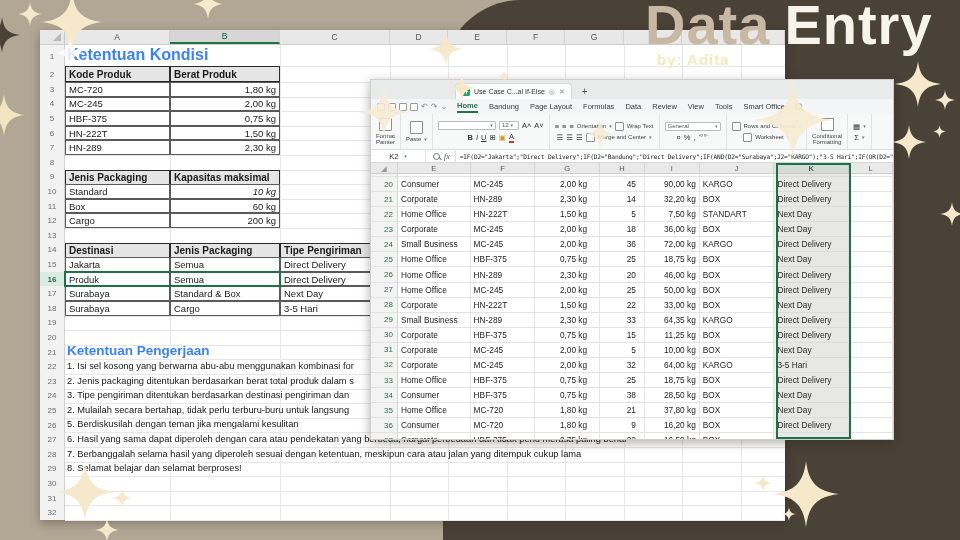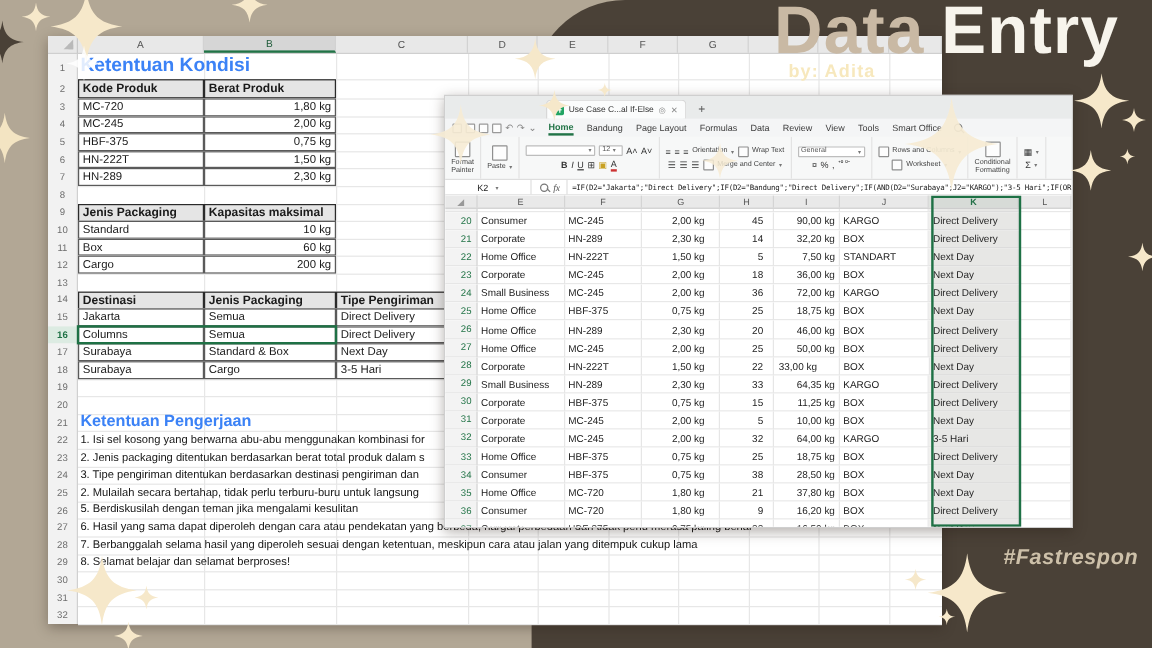--- a/index.html
+++ b/index.html
@@ -78,21 +78,21 @@
   .ric{width:9px;height:9px;border:1px solid #8f8f8f;background:#fdfdfd;border-radius:1px;}
   .ric.big{width:13px;height:13px;}
   .rrow{display:flex;gap:3px;align-items:center;}
   .rsel{border:1px solid #bdbdbd;background:#fff;font-size:6px;color:#555;
     padding:0 2px;height:9px;display:flex;align-items:center;gap:2px;border-radius:1px;white-space:nowrap;}
   .caret{font-size:5px;color:#777;}
   .glyph{font-size:7.5px;color:#333;line-height:9px;}
   .glyph.b{font-weight:bold}.glyph.i{font-style:italic}.glyph.u{text-decoration:underline}
   .fbar{position:absolute;left:0;top:70px;right:0;height:13px;background:#fff;
     border-bottom:1px solid #d8d8d8;display:flex;align-items:center;font-size:7px;color:#333;}
-  .namebox{width:72px;height:100%;border-right:1px solid #e0e0e0;display:flex;align-items:center;
+  .namebox{width:55px;height:100%;border-right:1px solid #e0e0e0;display:flex;align-items:center;
     justify-content:center;gap:6px;font-size:7.5px;color:#222;}
   .fxwrap{display:flex;align-items:center;gap:4px;padding:0 5px;border-right:1px solid #e0e0e0;height:100%;}
   .fx{font-family:"Liberation Serif",serif;font-style:italic;font-size:8px;color:#555;}
   .formula{flex:1;font-size:6.2px;color:#222;white-space:nowrap;overflow:hidden;padding-left:4px;
     font-family:"DejaVu Sans Mono",monospace;letter-spacing:-.2px;}
   .sheetR{position:absolute;left:0;top:83px;right:0;bottom:0;background:#fff;overflow:hidden;}
   .sheetR .chdr{position:absolute;left:0;top:0;height:11px;width:100%;background:#e9e9e9;
     border-bottom:1px solid #cfcfcf;display:flex;z-index:5;}
   .sheetR .chdr .c{height:100%;font-size:7.5px;color:#555;display:flex;align-items:center;
     justify-content:center;border-right:1px solid #d4d4d4;}
@@ -215,32 +215,32 @@
         <div class="cellabs box num" style="left: 130px; top: 66.6px; width: 110px; height: 14.6px;">2,00 kg</div>
         <div class="cellabs box" style="left: 25px; top: 81.2px; width: 105px; height: 14.6px;">HBF-375</div>
         <div class="cellabs box num" style="left: 130px; top: 81.2px; width: 110px; height: 14.6px;">0,75 kg</div>
         <div class="cellabs box" style="left: 25px; top: 95.8px; width: 105px; height: 14.6px;">HN-222T</div>
         <div class="cellabs box num" style="left: 130px; top: 95.8px; width: 110px; height: 14.6px;">1,50 kg</div>
         <div class="cellabs box" style="left: 25px; top: 110.4px; width: 105px; height: 14.6px;">HN-289</div>
         <div class="cellabs box num" style="left: 130px; top: 110.4px; width: 110px; height: 14.6px;">2,30 kg</div>
         <div class="cellabs gold" style="left: 25px; top: 139.6px; width: 105px; height: 15.6px;">Jenis Packaging</div>
         <div class="cellabs gold" style="left: 130px; top: 139.6px; width: 110px; height: 15.6px;">Kapasitas maksimal</div>
         <div class="cellabs box" style="left: 25px; top: 154.2px; width: 105px; height: 14.6px;">Standard</div>
-        <div class="cellabs box num" style="left: 130px; top: 154.2px; width: 110px; height: 14.6px;">10 kg</div>
+        <div class="cellabs box num" style="left: 130px; top: 154.2px; width: 110px; height: 14.6px; font-style: italic;">10 kg</div>
         <div class="cellabs box" style="left: 25px; top: 168.8px; width: 105px; height: 14.6px;">Box</div>
         <div class="cellabs box num" style="left: 130px; top: 168.8px; width: 110px; height: 14.6px;">60 kg</div>
         <div class="cellabs box" style="left: 25px; top: 183.4px; width: 105px; height: 14.6px;">Cargo</div>
         <div class="cellabs box num" style="left: 130px; top: 183.4px; width: 110px; height: 14.6px;">200 kg</div>
         <div class="cellabs gold" style="left: 25px; top: 212.6px; width: 105px; height: 15.6px;">Destinasi</div>
         <div class="cellabs gold" style="left: 130px; top: 212.6px; width: 110px; height: 15.6px;">Jenis Packaging</div>
         <div class="cellabs gold" style="left: 240px; top: 212.6px; width: 110px; height: 15.6px;">Tipe Pengiriman</div>
         <div class="cellabs box" style="left: 25px; top: 227.2px; width: 105px; height: 14.6px;">Jakarta</div>
         <div class="cellabs box" style="left: 130px; top: 227.2px; width: 110px; height: 14.6px;">Semua</div>
         <div class="cellabs box" style="left: 240px; top: 227.2px; width: 110px; height: 14.6px;">Direct Delivery</div>
-        <div class="cellabs box" style="left: 25px; top: 241.8px; width: 105px; height: 14.6px;">Columns</div>
+        <div class="cellabs box" style="left: 25px; top: 241.8px; width: 105px; height: 14.6px;">Produk</div>
         <div class="cellabs box" style="left: 130px; top: 241.8px; width: 110px; height: 14.6px;">Semua</div>
         <div class="cellabs box" style="left: 240px; top: 241.8px; width: 110px; height: 14.6px;">Direct Delivery</div>
         <div class="cellabs box" style="left: 25px; top: 256.4px; width: 105px; height: 14.6px;">Surabaya</div>
         <div class="cellabs box" style="left: 130px; top: 256.4px; width: 110px; height: 14.6px;">Standard &amp; Box</div>
         <div class="cellabs box" style="left: 240px; top: 256.4px; width: 110px; height: 14.6px;">Next Day</div>
         <div class="cellabs box" style="left: 25px; top: 271px; width: 105px; height: 14.6px;">Surabaya</div>
         <div class="cellabs box" style="left: 130px; top: 271px; width: 110px; height: 14.6px;">Cargo</div>
         <div class="cellabs box" style="left: 240px; top: 271px; width: 110px; height: 14.6px;">3-5 Hari</div>
         <div class="selrect" style="left: 24px; top: 240.8px; width: 217px; height: 16.6px;"></div>
         <div class="titleabs" style="left: 27px; top: 312.8px; font-size: 13.5px;">Ketentuan Pengerjaan</div>
@@ -507,21 +507,21 @@
             <div class="cell" style="width: 75px; padding-right: 3px;">BOX</div>
             <div class="cell" style="width: 75px; padding-right: 3px; background: rgb(240, 240, 238);">Direct Delivery</div>
             <div class="cell" style="width: 44px;"></div>
           </div>
           <div class="rrowline" style="top: 134.63px; height: 15.07px;">
             <div class="rn">28</div>
             <div class="cell" style="width: 73px; padding-right: 3px;">Corporate</div>
             <div class="cell" style="width: 65px; padding-right: 3px;">HN-222T</div>
             <div class="cell r" style="width: 65px; padding-right: 12px;">1,50 kg</div>
             <div class="cell r" style="width: 45px; padding-right: 8px;">22</div>
-            <div class="cell r" style="width: 55px; padding-right: 18px;">33,00 kg</div>
+            <div class="cell r" style="width: 55px; padding-right: 3px;">33,00 kg</div>
             <div class="cell" style="width: 75px; padding-right: 3px;">BOX</div>
             <div class="cell" style="width: 75px; padding-right: 3px; background: rgb(240, 240, 238);">Next Day</div>
             <div class="cell" style="width: 44px;"></div>
           </div>
           <div class="rrowline" style="top: 149.7px; height: 15.07px;">
             <div class="rn">29</div>
             <div class="cell" style="width: 73px; padding-right: 3px;">Small Business</div>
             <div class="cell" style="width: 65px; padding-right: 3px;">HN-289</div>
             <div class="cell r" style="width: 65px; padding-right: 12px;">2,30 kg</div>
             <div class="cell r" style="width: 45px; padding-right: 8px;">33</div>
@@ -621,21 +621,20 @@
         </div>
       <div class="kover" id="kOverlay" style="left: 405px; width: 75px;"></div>
     </div>
   </div>
 
   <div class="heading">
     <span class="w1">Data</span>
     <span class="w2">Entry</span>
   </div>
   <div class="byline">by: Adita</div>
-  <div class="hashtag">#Fastrespon</div>
   <div id="sparkles">
       <div class="sparkle" style="left: 42px; top: -8px; opacity: 1;"><svg width="60" height="60" viewBox="0 0 100 100">
           <path d="M50 0C54 33 67 46 100 50C67 54 54 67 50 100C46 67 33 54 0 50C33 46 46 33 50 0Z" fill="#f6e8ca"></path>
         </svg></div>
       <div class="sparkle" style="left: 18px; top: 2px; opacity: 1;"><svg width="24" height="24" viewBox="0 0 100 100">
           <path d="M50 0C54 33 67 46 100 50C67 54 54 67 50 100C46 67 33 54 0 50C33 46 46 33 50 0Z" fill="#f6e8ca"></path>
         </svg></div>
       <div class="sparkle" style="left: -17px; top: 94px; opacity: 1;"><svg width="42" height="42" viewBox="0 0 100 100">
           <path d="M50 0C54 33 67 46 100 50C67 54 54 67 50 100C46 67 33 54 0 50C33 46 46 33 50 0Z" fill="#f3e4c2"></path>
         </svg></div>

